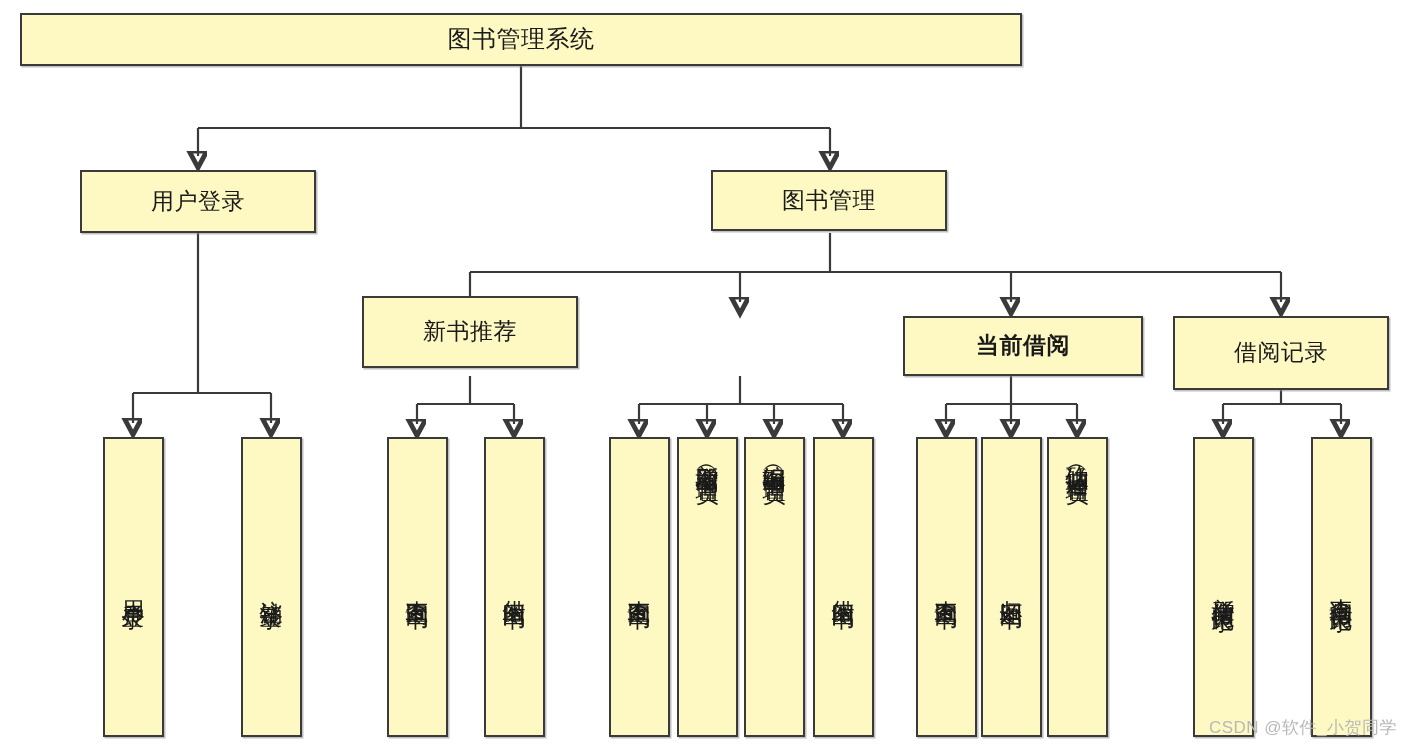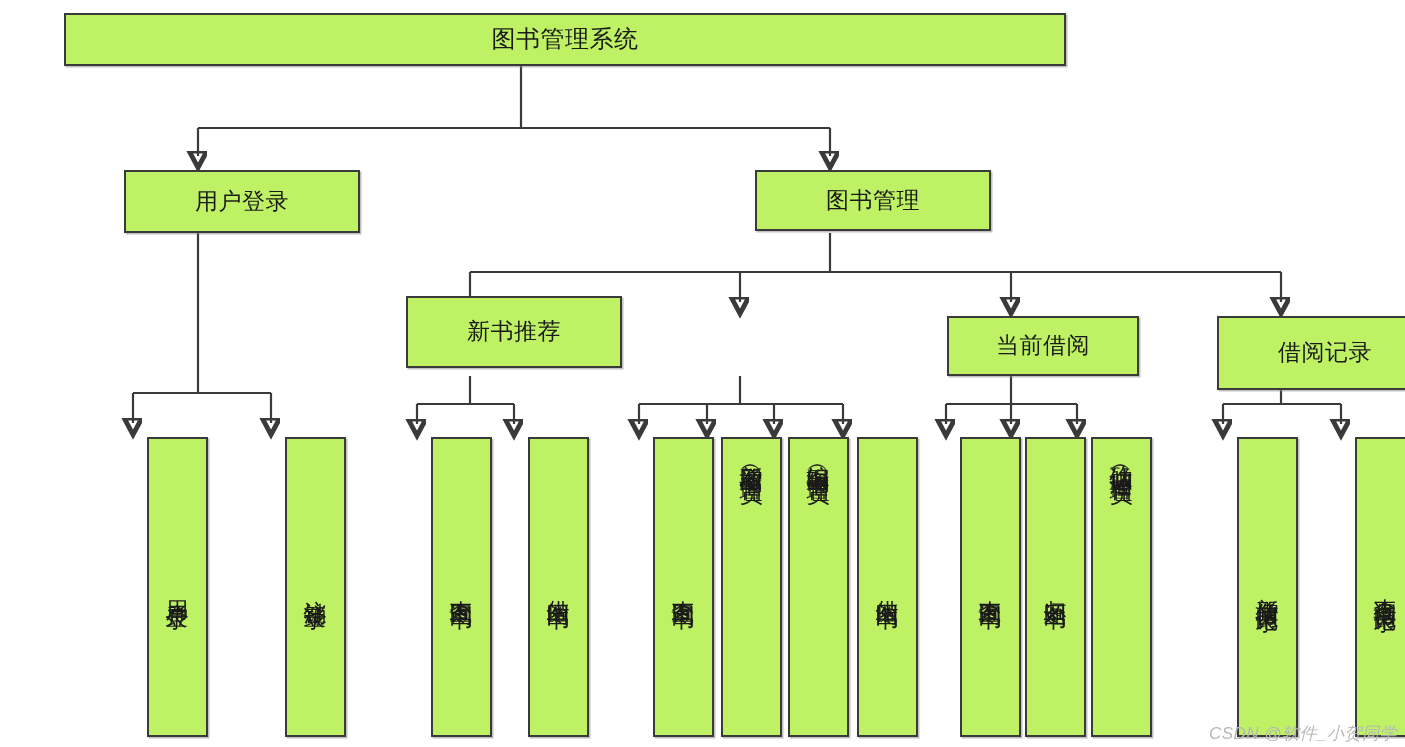--- a/index.html
+++ b/index.html
@@ -13,28 +13,27 @@
   #canvas {
     position: relative;
     width: 1405px;
     height: 747px;
     background: #ffffff;
     overflow: hidden;
   }
   .node {
     position: absolute;
     box-sizing: border-box;
-    background: #bef264;
+    background: #fef9c3;
     border: 2.5px solid #3a3a3a;
     display: flex;
     align-items: center;
     justify-content: center;
     color: #1a1a1a;
     box-shadow: 1.5px 1.5px 0 0 rgba(140,140,140,0.55);
-    margin-left: 44px;
   }
   .node .label {
     display: block;
     text-align: center;
     line-height: 1.18;
     letter-spacing: 0.5px;
   }
   
   .h-node .label {
     writing-mode: horizontal-tb;
@@ -68,26 +67,25 @@
     pointer-events: none;
   }
   svg#wires path, svg#wires line {
     stroke: #3a3a3a;
     stroke-width: 2.2;
     fill: none;
   }
   .watermark {
     position: absolute;
     right: 8px;
-    bottom: 2px;
+    bottom: 8px;
     font-size: 17px;
     color: #b8b8b8;
     letter-spacing: 0.5px;
     white-space: nowrap;
-    font-style: italic;
   }
 </style>
 </head>
 <body>
 
 <div id="canvas">
 
   <svg id="wires" viewBox="0 0 1405 747">
     <defs>
       <marker id="arrow" markerWidth="10" markerHeight="10" refX="2.2" refY="4" orient="auto" markerUnits="strokeWidth">
@@ -143,21 +141,21 @@
   <div class="node h-node" style="left:80px; top:170px; width:236px; height:63px;">
     <span class="label">用户登录</span>
   </div>
   <div class="node h-node" style="left:711px; top:170px; width:236px; height:61px;">
     <span class="label">图书管理</span>
   </div>
 
   <div class="node h-node" style="left:362px; top:296px; width:216px; height:72px;">
     <span class="label">新书推荐</span>
   </div>
-  <div class="node h-node" style="left:903px; top:316px; width:192px; height:60px;">
+  <div class="node h-node" style="left:903px; top:316px; width:240px; height:60px;font-weight:bold;">
     <span class="label">当前借阅</span>
   </div>
   <div class="node h-node" style="left:1173px; top:316px; width:216px; height:74px;">
     <span class="label">借阅记录</span>
   </div>
 
   <div class="node v-node tall-center" style="left:103px; top:437px; width:61px; height:300px;">
     <span class="label">用户登录</span>
   </div>
   <div class="node v-node tall-center" style="left:241px; top:437px; width:61px; height:300px;">

